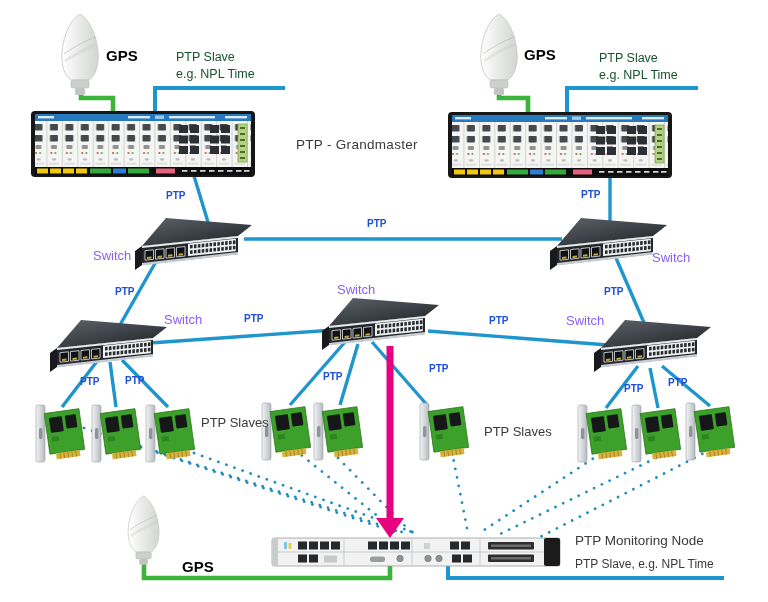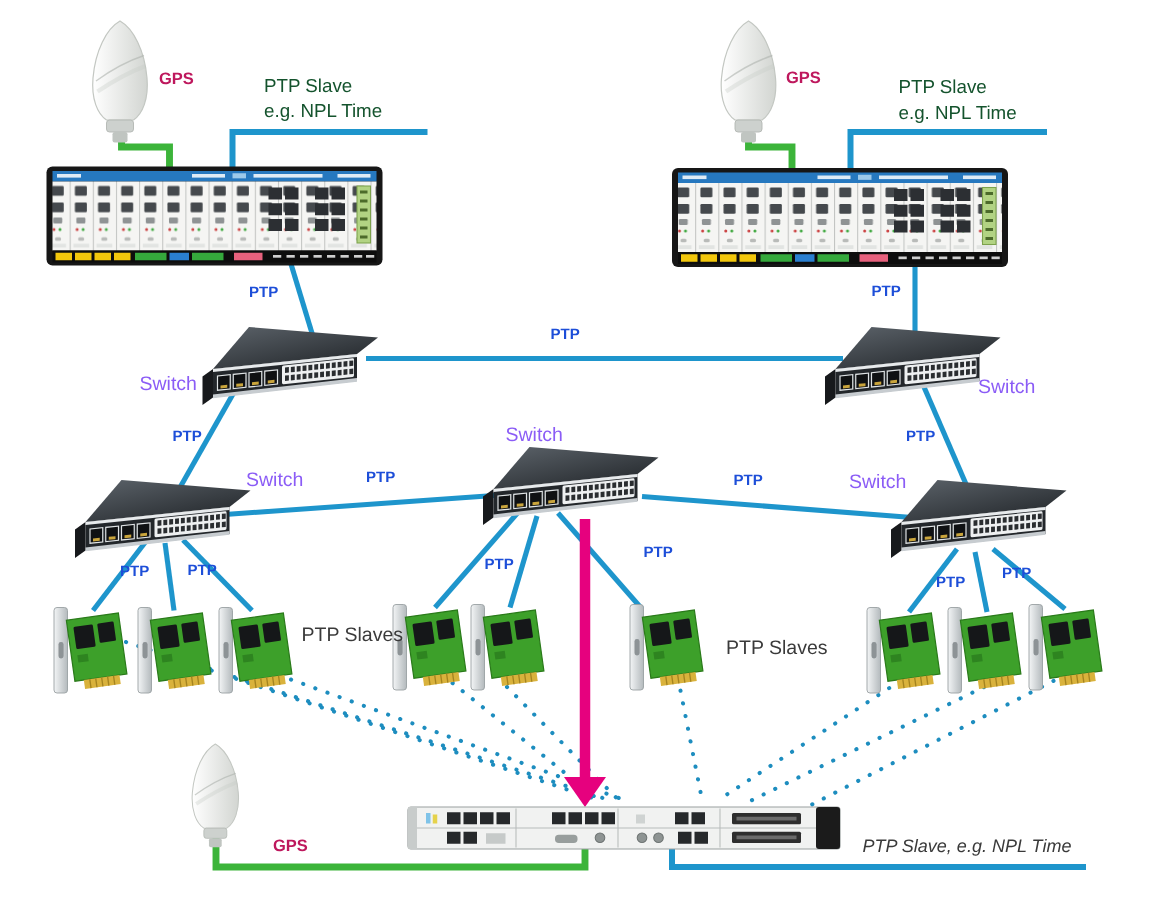--- a/index.html
+++ b/index.html
@@ -1,26 +1,26 @@
 <!DOCTYPE html>
 <html><head>
 <meta charset="utf-8">
 <style>
   html,body{margin:0;padding:0;background:#ffffff;}
   .stage{position:relative;width:768px;height:602px;background:#fff;overflow:hidden;
          font-family:"Liberation Sans",sans-serif;}
   .stage svg{position:absolute;left:0;top:0;}
   .lbl{position:absolute;white-space:nowrap;color:#3a3a3a;font-size:13px;line-height:1.15;}
   .ptp-lbl{color:#1d4ed8;font-weight:bold;font-size:10px;}
-  .gps-lbl{color:#be185d;font-weight:bold;font-size:11px;}
+  .gps-lbl{color:#000000;font-weight:bold;font-size:15px;}
   .switch-lbl{font-size:13px;color:#8b5cf6;}
   .title-lbl{font-size:13.5px;color:#3a3a3a;letter-spacing:.3px;}
   .slave-lbl{font-size:12.5px;color:#14532d;line-height:16.5px;}
   .mon-lbl{font-size:13.5px;color:#3a3a3a;}
-  .mon-sub-lbl{font-size:12px;color:#3a3a3a;font-style:italic;}
+  .mon-sub-lbl{font-size:12px;color:#3a3a3a;}
   .slaves-lbl{font-size:13px;color:#3a3a3a;}
   
   .lnk{stroke:#1e95cc;stroke-width:3.4;fill:none;}
   .tap{stroke:#1e95cc;stroke-width:4;fill:none;}
   .gpsline{stroke:#3cb43a;stroke-width:4.6;fill:none;}
   .dot{stroke:#1d8dbf;stroke-width:2.7;fill:none;stroke-dasharray:0.1 8.5;stroke-linecap:round;}
   .mag{stroke:#e6017e;stroke-width:7;fill:none;}
 </style>
 </head>
 <body>
@@ -295,20 +295,21 @@
 
 <div class="lbl slave-lbl" style="left:176px;top:49px;">
   <div>PTP Slave</div>
   <div>e.g. NPL Time</div>
 </div>
 <div class="lbl slave-lbl" style="left:599px;top:50px;">
   <div>PTP Slave</div>
   <div>e.g. NPL Time</div>
 </div>
 
+<div class="lbl title-lbl" style="left:296px;top:137px;">PTP - Grandmaster</div>
 
 <div class="lbl ptp-lbl" style="left:166px;top:190px;">PTP</div>
 <div class="lbl ptp-lbl" style="left:581px;top:189px;">PTP</div>
 <div class="lbl ptp-lbl" style="left:367px;top:218px;">PTP</div>
 <div class="lbl ptp-lbl" style="left:115px;top:286px;">PTP</div>
 <div class="lbl ptp-lbl" style="left:604px;top:286px;">PTP</div>
 <div class="lbl ptp-lbl" style="left:244px;top:313px;">PTP</div>
 <div class="lbl ptp-lbl" style="left:489px;top:315px;">PTP</div>
 <div class="lbl ptp-lbl" style="left:80px;top:376px;">PTP</div>
 <div class="lbl ptp-lbl" style="left:125px;top:375px;">PTP</div>
@@ -319,15 +320,16 @@
 
 <div class="lbl switch-lbl" style="left:93px;top:249px;">Switch</div>
 <div class="lbl switch-lbl" style="left:652px;top:251px;">Switch</div>
 <div class="lbl switch-lbl" style="left:164px;top:313px;">Switch</div>
 <div class="lbl switch-lbl" style="left:337px;top:283px;">Switch</div>
 <div class="lbl switch-lbl" style="left:566px;top:314px;">Switch</div>
 
 <div class="lbl slaves-lbl" style="left:201px;top:416px;">PTP Slaves</div>
 <div class="lbl slaves-lbl" style="left:484px;top:425px;">PTP Slaves</div>
 
+<div class="lbl mon-lbl" style="left:575px;top:533px;">PTP Monitoring Node</div>
 <div class="lbl mon-sub-lbl" style="left:575px;top:558px;">PTP Slave, e.g. NPL Time</div>
 
 </div>
 
 </body></html>

